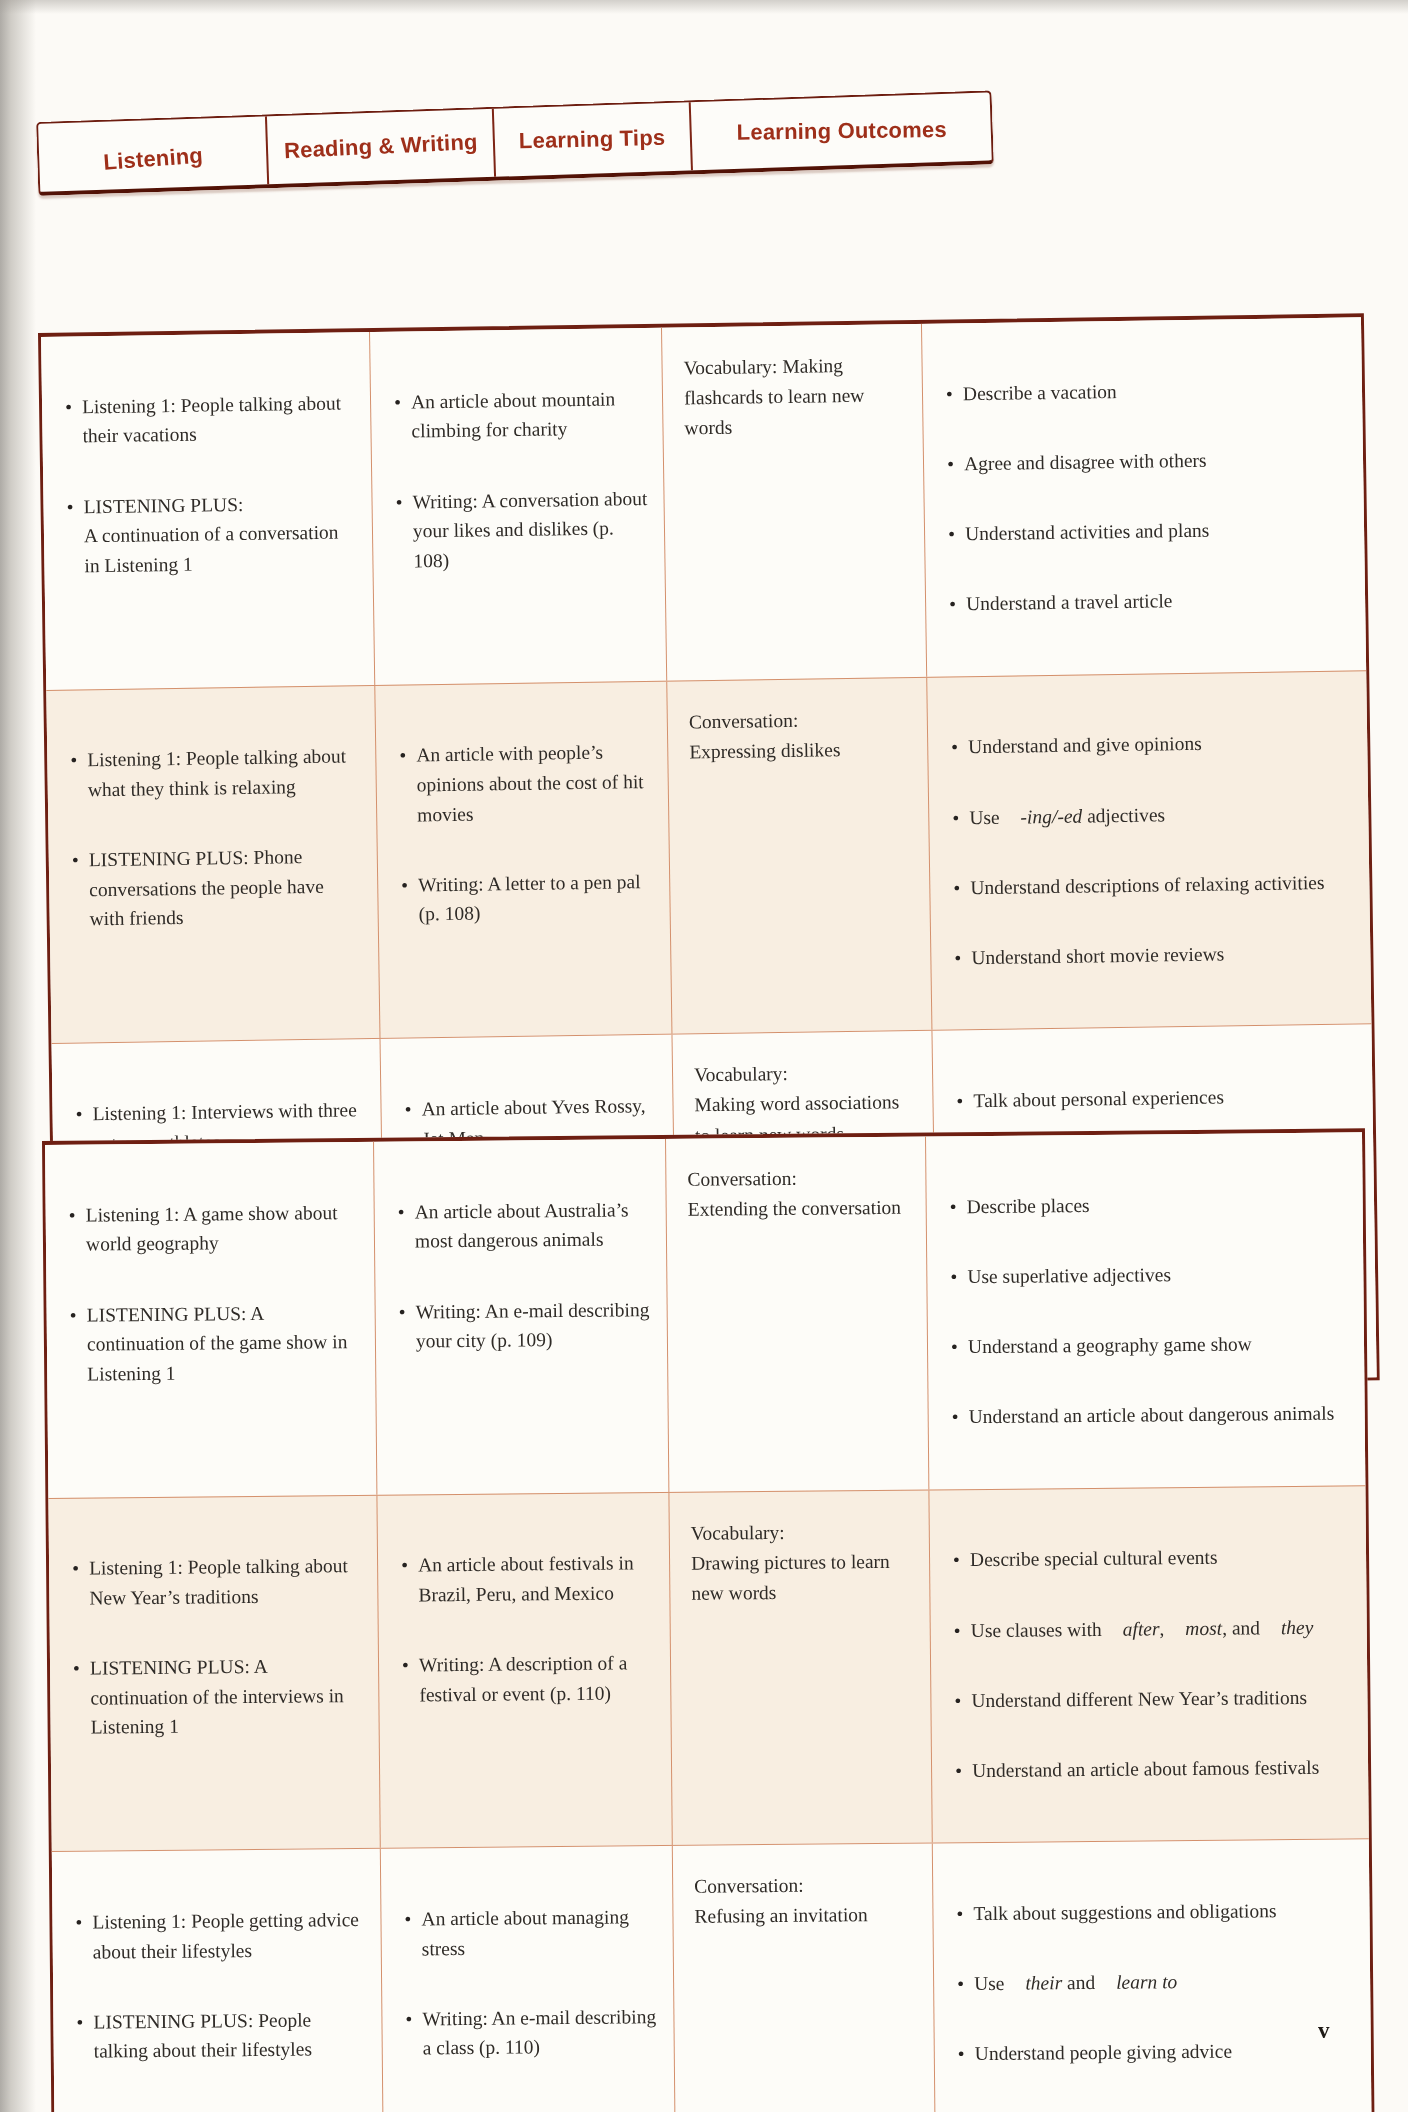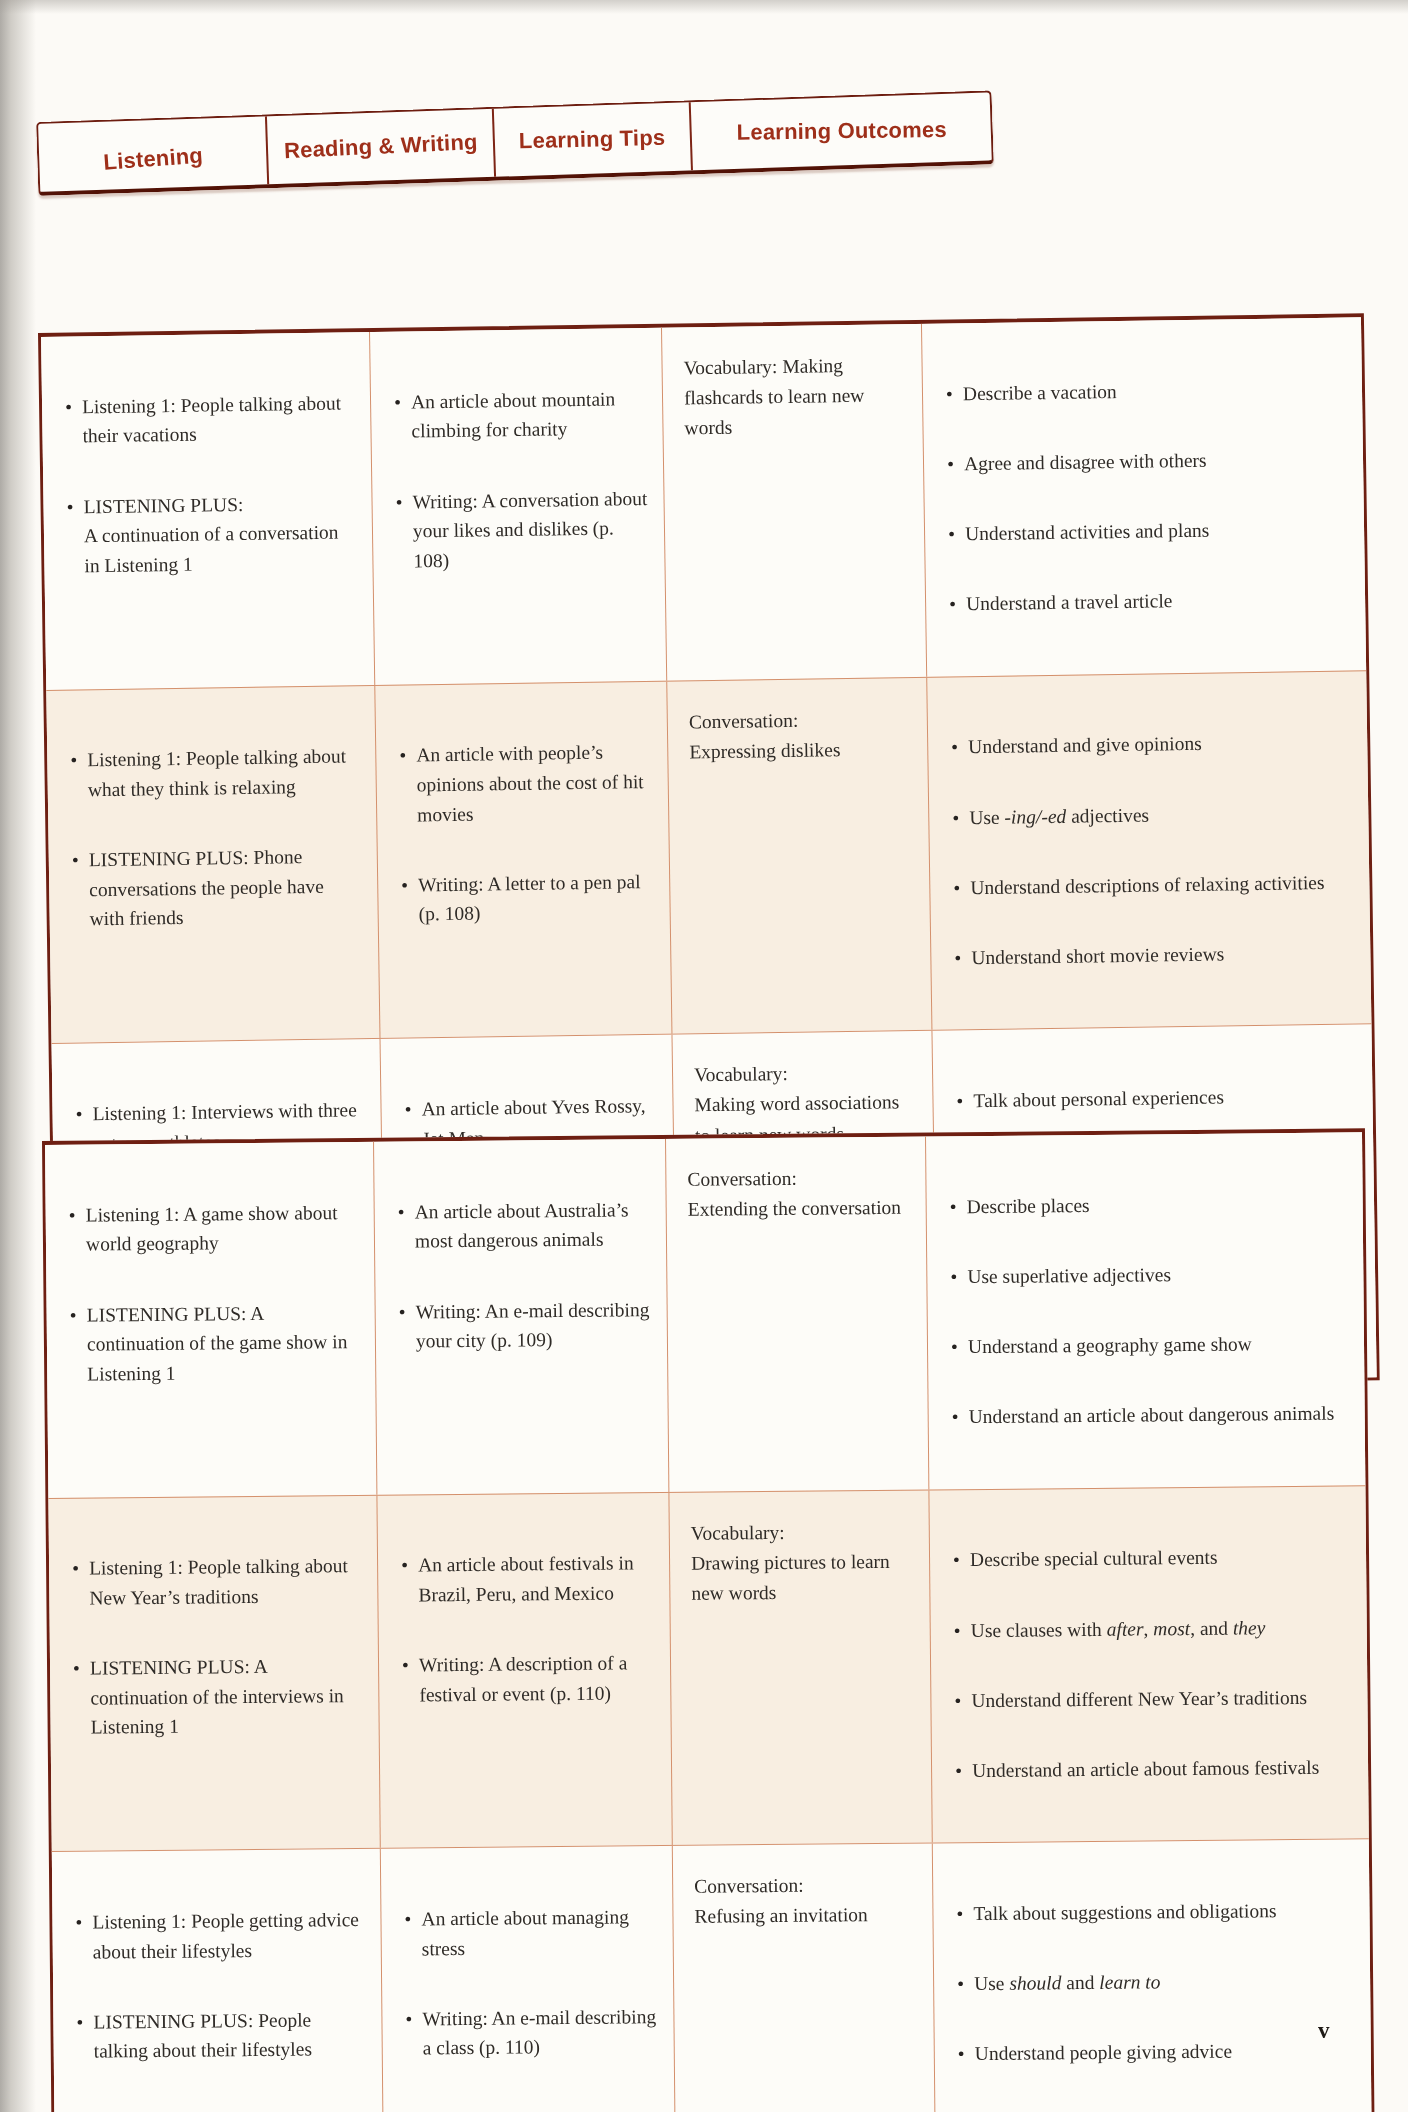--- a/index.html
+++ b/index.html
@@ -63,21 +63,21 @@
   .t1 .tr2{min-height:219px}
   .t2 .tr0{min-height:231px}
   .t2 .tr1{min-height:268px}
   .t2 .tr2{min-height:227px}
   .cell{border-left:1px solid #d4906c;padding:26px 16px 16px 21px;box-sizing:border-box;}
   .cell:first-child{border-left:none;}
 
   .blist{list-style:none;margin:0;padding:0;font-size:19.5px;line-height:1.52;white-space:pre-line;}
   .blist li{position:relative;padding-left:19px;margin-bottom:11px;}
   .blist li::before{content:"\2022";position:absolute;left:2px;top:0px;color:#262220;}
-  .blist i{font-style:italic;}
+  .blist i{font-style:italic;margin-left:16px;}
   .tip{font-size:19.5px;line-height:1.55;white-space:pre-line;}
 
   .page-num{
     position:absolute;left:1318px;top:2018px;
     font-size:23px;font-weight:bold;color:#1e1a16;
   }
 </style>
 </head>
 <body>
 
@@ -253,21 +253,21 @@
           <li>Writing: An e-mail describing a class (p. 110)</li>
         </ul>
       </div>
       <div class="cell">
         <div class="tip">Conversation:
 Refusing an invitation</div>
       </div>
       <div class="cell">
         <ul class="blist">
           <li>Talk about suggestions and obligations</li>
-          <li><span>Use </span><i>should</i><span> and </span><i>learn to</i></li>
+          <li><span>Use </span><i>their</i><span> and </span><i>learn to</i></li>
           <li>Understand people giving advice</li>
           <li>Understand an article about managing stress</li>
         </ul>
       </div>
     </div>
   </div>
 
   <div class="page-num">v</div>
 </div>
 

